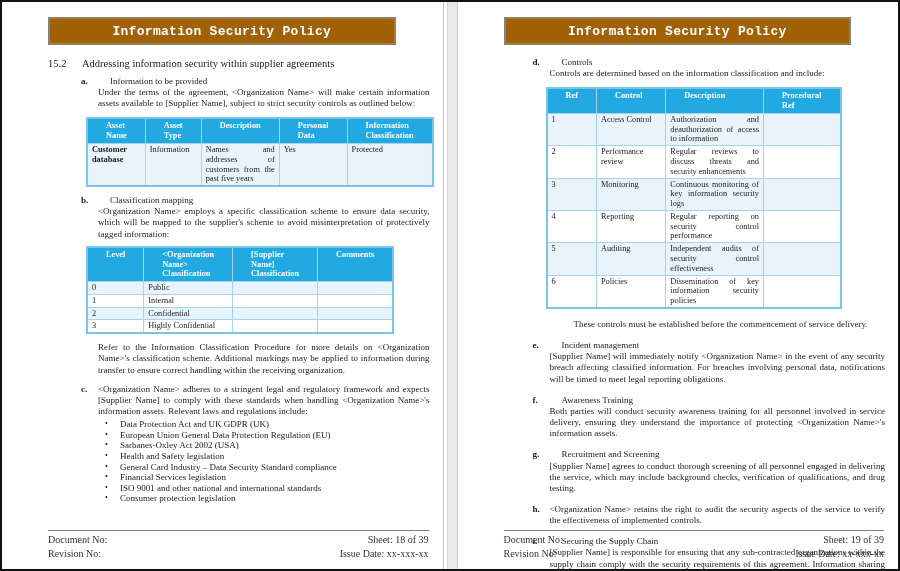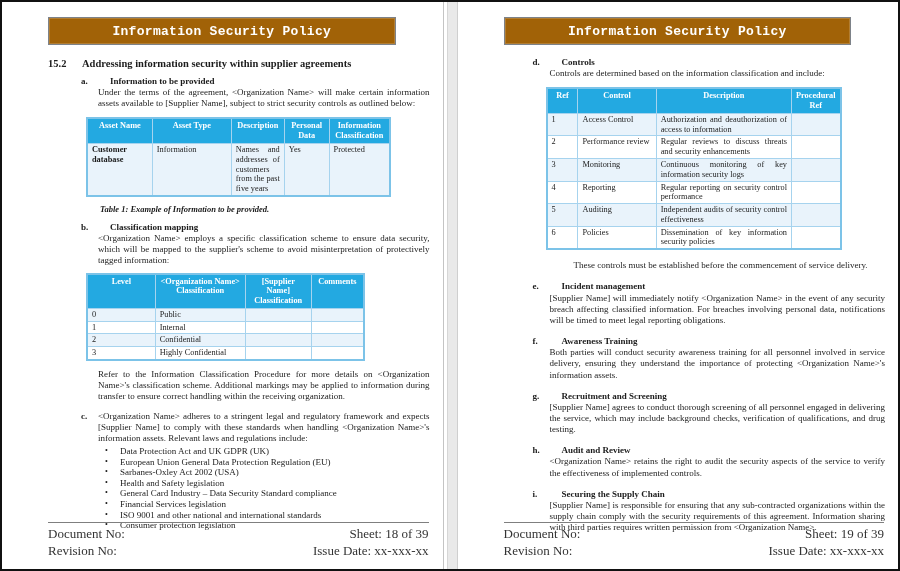--- a/index.html
+++ b/index.html
@@ -39,45 +39,45 @@
     border:1px solid #7d8289;
     box-shadow:inset 0 0 0 1px rgba(255,255,255,0.18);
     display:flex; align-items:center; justify-content:center;
     color:#ffffff; font-weight:bold; font-size:13px;
     letter-spacing:0.3px;
     font-family:Liberation Mono, monospace;
   }
   .sec-head {
     display:flex;
     margin:13px 13px 0 46px;
-    font-weight:bold; font-size:10.5px;
+    font-weight:normal; font-size:10.5px;
   }
   .sec-num { width:34px; flex:0 0 34px; }
   .item {
     position:relative;
     margin:7px 13px 0 96px;
     font-size:9px; line-height:1.24;
   }
   .rp .item { margin-left:92px; }
   .item-label {
     position:absolute; left:-17px; top:0;
     font-weight:bold;
   }
-  .item-title { font-weight:bold;padding-left:12px; }
+  .item-title { font-weight:normal;padding-left:12px; }
   .item-body { text-align:justify; }
   table {
     border-collapse:collapse;
     margin-top:8px;
     font-size:8.3px; line-height:1.18;
     border:2px solid #7cc3e8;
   }
   th {
     background:#23a9e1; color:#ffffff;
-    font-weight:bold; text-align:center;
-    padding:2px 4px; vertical-align:top;
+    font-weight:bold; text-align:left;
+    padding:2px 18px; vertical-align:top;
     border:1px solid #a6d3ee;
   }
   td {
     padding:1px 4px; vertical-align:top;
     border:1px solid #a6d3ee;
     text-align:justify;
   }
   tbody tr:nth-child(odd) { background:#e9f3fb; }
   .tbl1 { margin-left:-12px; width:305px; }
   .tbl2 { margin-left:-12px; width:279px; }
@@ -92,21 +92,21 @@
   }
   .rp .note { margin-left:116px; }
   .bullets { margin-top:2px; }
   .b-row { display:flex; line-height:1.18; }
   .b-dot { flex:0 0 15px; padding-left:7px; font-size:8px; }
   .footer {
     position:absolute; left:46px; right:14px; bottom:9px;
     border-top:1px solid #7f7f7f;
     padding-top:2px;
     display:flex; justify-content:space-between;
-    font-size:13px; line-height:1.35; color:#333333;
+    font-size:10px; line-height:1.35; color:#333333;
   }
   .footer-right { text-align:right; }
 </style>
 </head>
 <body>
 
 <div class="canvas">
 
   <div class="page lp">
     <div class="banner">
@@ -145,21 +145,20 @@
             <td style="font-weight:bold">Customer database</td>
             <td>Information</td>
             <td>Names and addresses of customers from the past five years</td>
             <td>Yes</td>
             <td>Protected</td>
           </tr>
         </tbody>
       </table>
     </div>
 
-    <div class="caption">Table 1: Example of Information to be provided.</div>
 
     <div class="item" style="margin-top:8px">
       <span class="item-label">b.</span>
       <div class="item-title">Classification mapping</div>
       <div class="item-body">&lt;Organization Name&gt; employs a specific classification scheme to ensure data security, which will be mapped to the supplier's scheme to avoid misinterpretation of protectively tagged information:</div>
 
       <table class="tbl2" style="margin-top:6px">
         <colgroup>
             <col style="width:62px">
             <col style="width:82px">
@@ -341,21 +340,20 @@
     </div>
 
     <div class="item" style="margin-top:10px">
       <span class="item-label">g.</span>
       <div class="item-title">Recruitment and Screening</div>
       <div class="item-body">[Supplier Name] agrees to conduct thorough screening of all personnel engaged in delivering the service, which may include background checks, verification of qualifications, and drug testing.</div>
     </div>
 
     <div class="item" style="margin-top:10px">
       <span class="item-label">h.</span>
-      <div class="item-title">Audit and Review</div>
       <div class="item-body">&lt;Organization Name&gt; retains the right to audit the security aspects of the service to verify the effectiveness of implemented controls.</div>
     </div>
 
     <div class="item" style="margin-top:10px">
       <span class="item-label">i.</span>
       <div class="item-title">Securing the Supply Chain</div>
       <div class="item-body">[Supplier Name] is responsible for ensuring that any sub-contracted organizations within the supply chain comply with the security requirements of this agreement. Information sharing with third parties requires written permission from &lt;Organization Name&gt;.</div>
     </div>
 
     <div class="footer">

